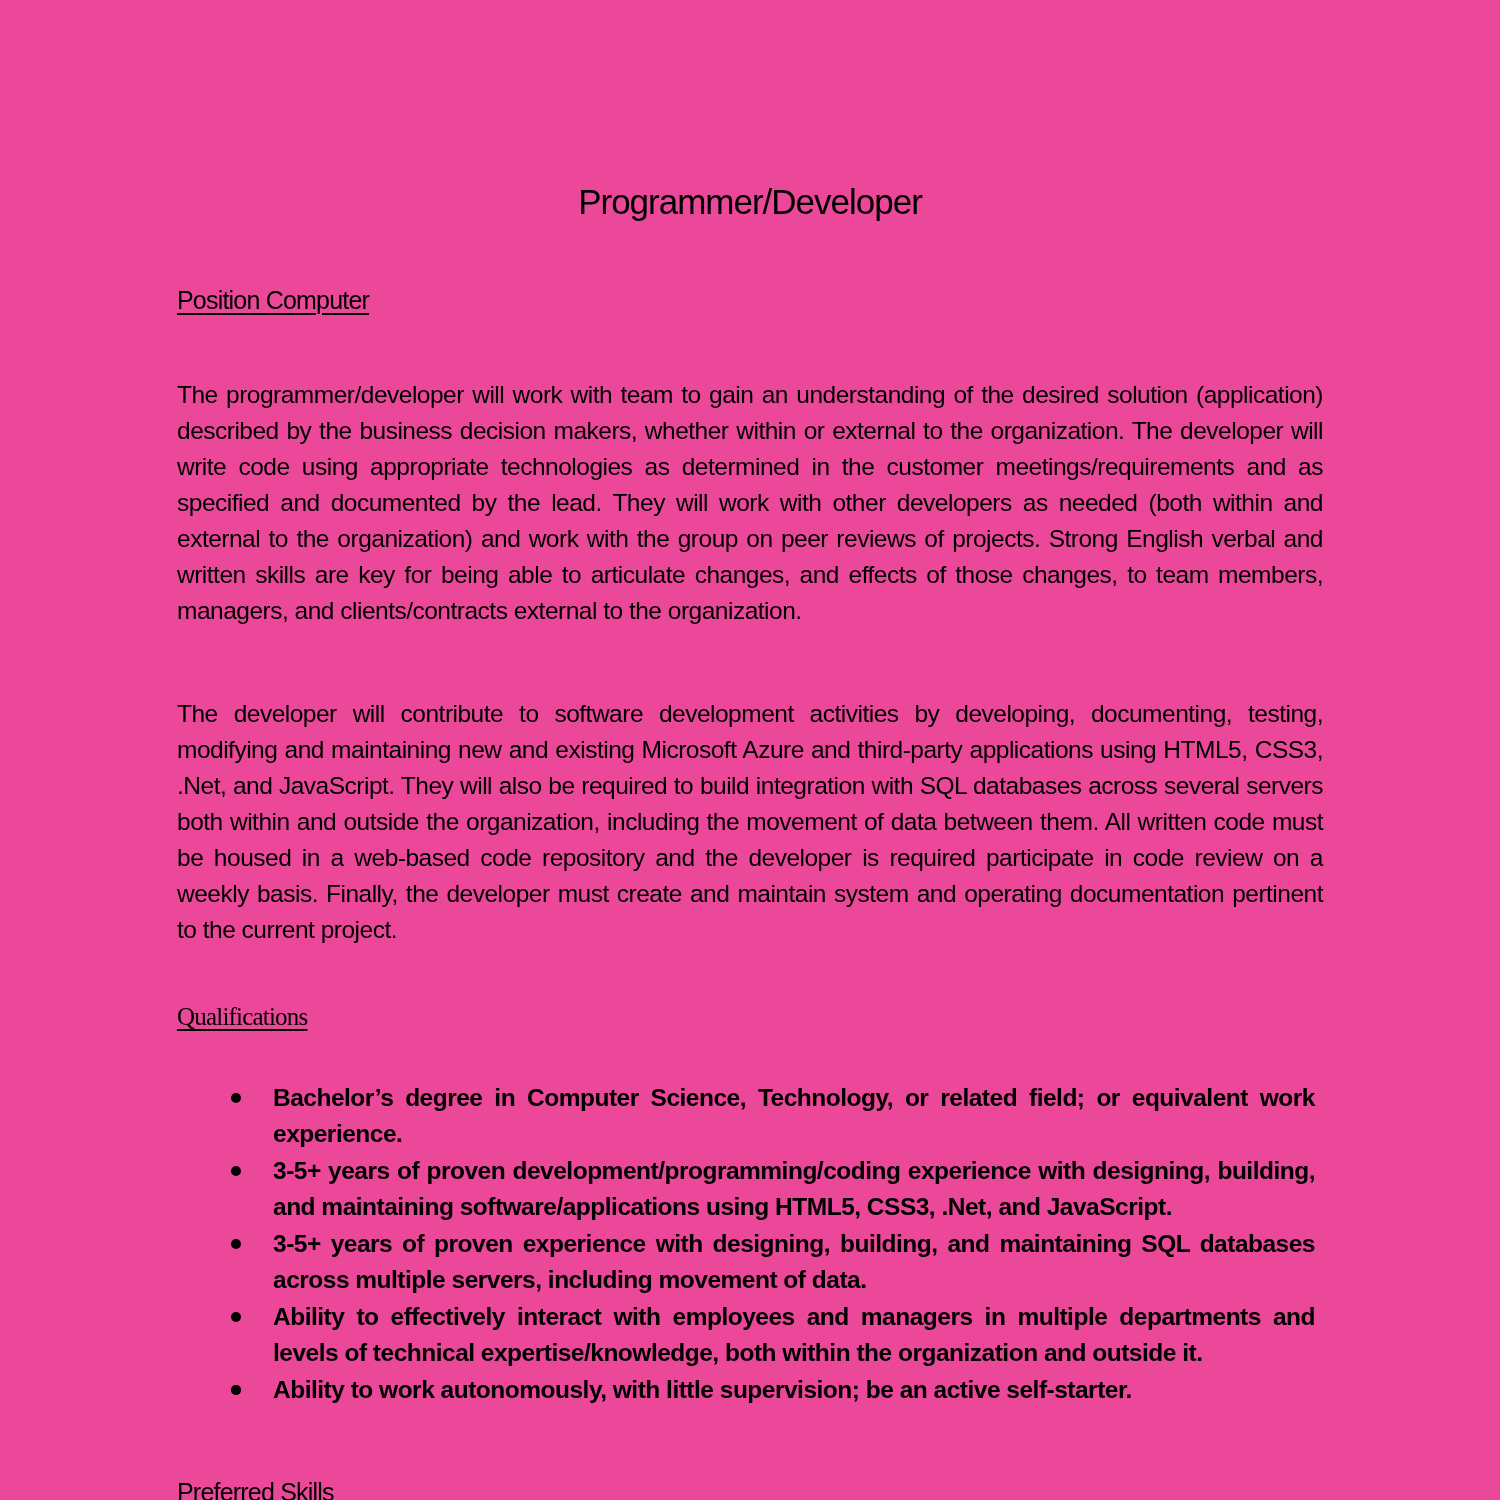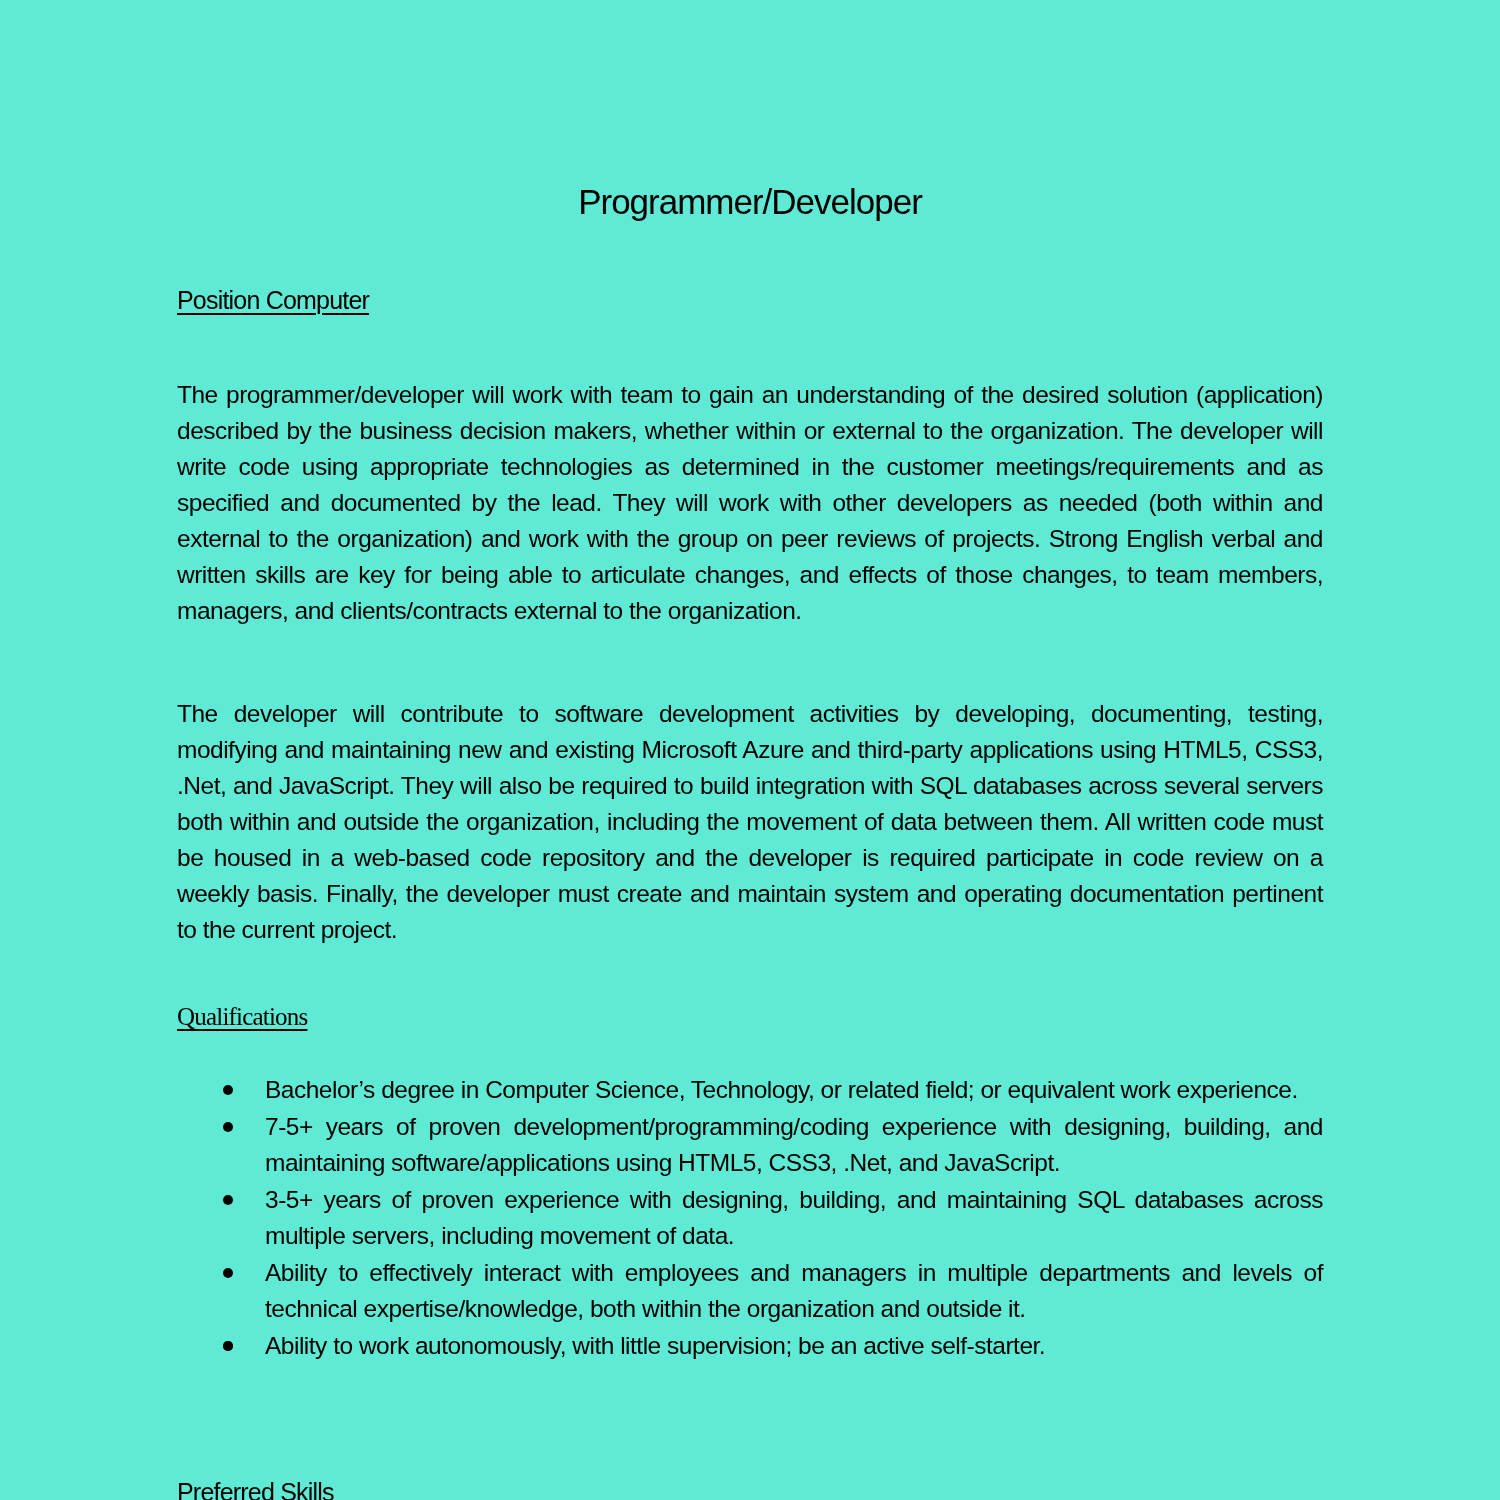--- a/index.html
+++ b/index.html
@@ -14,21 +14,21 @@
       position: relative;
       font-family: "Liberation Sans", "DejaVu Sans", sans-serif;
       color: #000000;
     }
     .page {
       position: absolute;
       left: 0;
       top: 0;
       width: 1500px;
       height: 1500px;
-      background: #5eead4;
+      background: #ec4899;
     }
     .title {
       position: absolute;
       left: 0;
       top: 178px;
       width: 1500px;
       text-align: center;
       font-size: 35px;
       letter-spacing: -1px;
       line-height: 48px;
@@ -58,22 +58,23 @@
     .heading.no-ul {
       text-decoration: none;
     }
     p.para {
       margin: 0;
       text-align: justify;
       text-align-last: left;
     }
     ul.quals {
       list-style: none;
-      margin: 0;
+      margin: 8px;
       padding: 0;
+      font-weight: bold;
     }
     ul.quals li {
       position: relative;
       padding-left: 88px;
       text-align: justify;
       text-align-last: left;
       margin-bottom: 1px;
     }
     ul.quals li .bullet {
       position: absolute;
@@ -105,21 +106,21 @@
   <h2 class="heading" style="top:999px;font-family:Liberation Serif, serif;">Qualifications</h2>
 
   <div class="content" style="top:1072px;">
     <ul class="quals">
       <li>
         <span class="bullet"></span>
         <span>Bachelor’s degree in Computer Science, Technology, or related field; or equivalent work experience.</span>
       </li>
       <li>
         <span class="bullet"></span>
-        <span>7-5+ years of proven development/programming/coding experience with designing, building, and maintaining software/applications using HTML5, CSS3, .Net, and JavaScript.</span>
+        <span>3-5+ years of proven development/programming/coding experience with designing, building, and maintaining software/applications using HTML5, CSS3, .Net, and JavaScript.</span>
       </li>
       <li>
         <span class="bullet"></span>
         <span>3-5+ years of proven experience with designing, building, and maintaining SQL databases across multiple servers, including movement of data.</span>
       </li>
       <li>
         <span class="bullet"></span>
         <span>Ability to effectively interact with employees and managers in multiple departments and levels of technical expertise/knowledge, both within the organization and outside it.</span>
       </li>
       <li>

